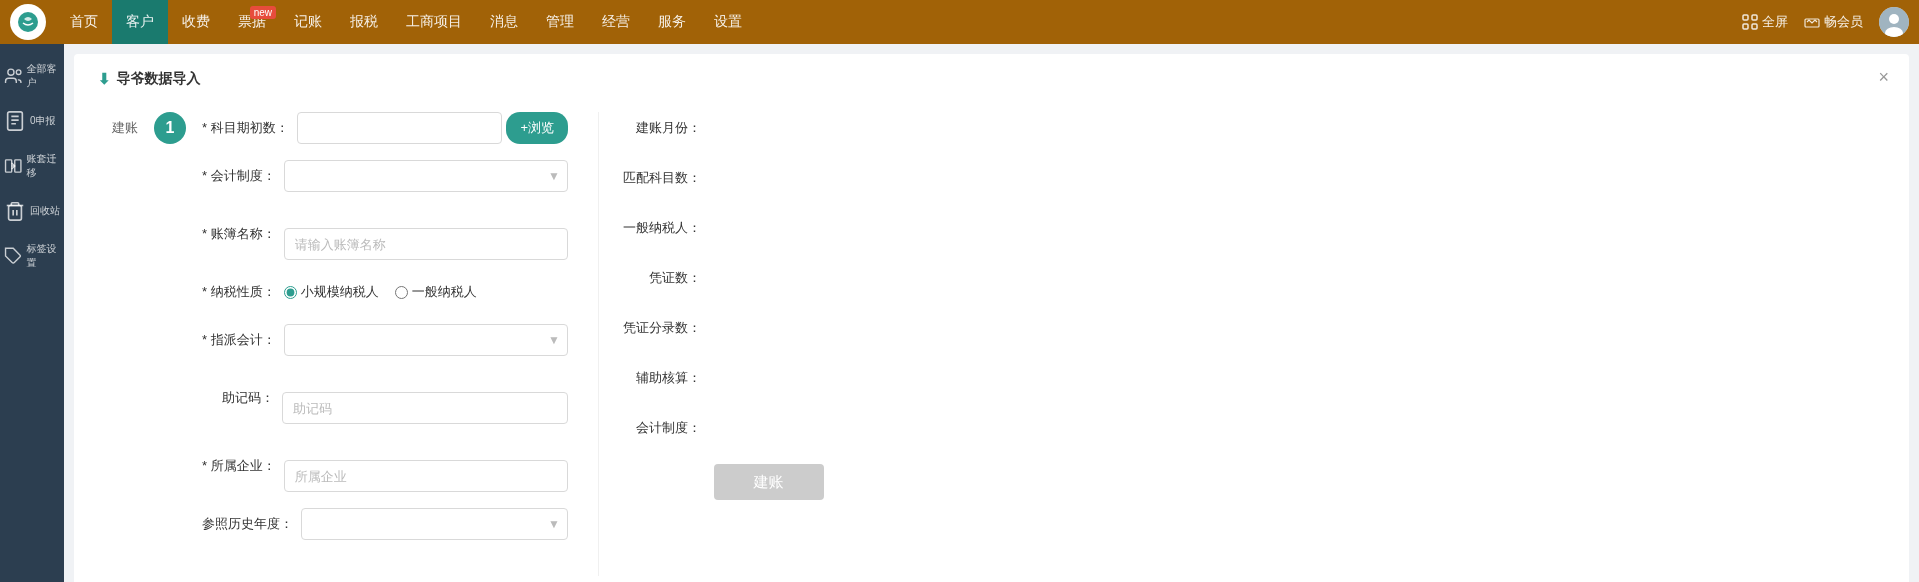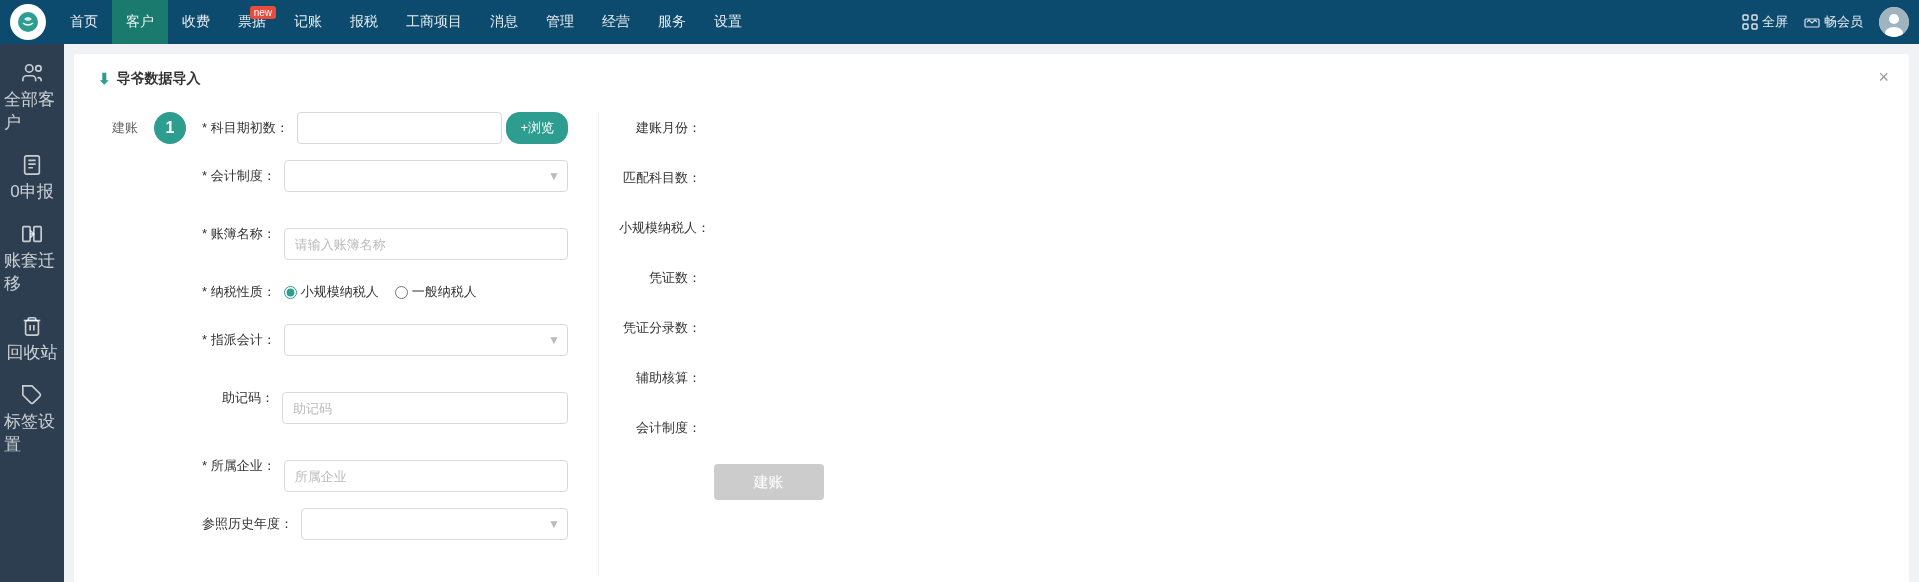--- a/index.html
+++ b/index.html
@@ -1,20 +1,20 @@
 <!DOCTYPE html>
 <html><head>
   <meta charset="utf-8">
   <style>
     * { margin: 0; padding: 0; box-sizing: border-box; }
     body { font-family: "Microsoft YaHei", Arial, sans-serif; font-size: 13px; background: #f0f2f5; width: 1919px; height: 582px; overflow: hidden; }
 
     
     .top-nav {
-      background: #0c4a6e;
+      background: #a16207;
       height: 44px;
       display: flex;
       align-items: center;
       padding: 0 10px;
       color: #fff;
     }
     .top-nav .logo {
       width: 36px; height: 36px;
       background: #fff;
       border-radius: 50%;
@@ -70,26 +70,26 @@
       display: flex;
       flex-direction: column;
       align-items: center;
       padding-top: 10px;
       gap: 4px;
       flex-shrink: 0;
     }
     .sidebar-item {
       width: 100%;
       display: flex;
-      flex-direction: column;
+      flex-direction: row;
       align-items: center;
       padding: 8px 4px;
       cursor: pointer;
       color: rgba(255,255,255,0.75);
-      font-size: 17px;
+      font-size: 10px;
       gap: 4px;
     }
     .sidebar-item svg { width: 22px; height: 22px; }
 
     
     .main { flex: 1; background: #f0f2f5; padding: 10px; overflow: auto; }
 
     
     .panel {
       background: #fff;
@@ -514,21 +514,21 @@
         <div class="form-right">
           <div class="right-field-row">
             <span class="right-label">建账月份：</span>
             <span class="right-value"></span>
           </div>
           <div class="right-field-row">
             <span class="right-label">匹配科目数：</span>
             <span class="right-value"></span>
           </div>
           <div class="right-field-row">
-            <span class="right-label">小规模纳税人：</span>
+            <span class="right-label">一般纳税人：</span>
             <span class="right-value"></span>
           </div>
           <div class="right-field-row">
             <span class="right-label">凭证数：</span>
             <span class="right-value"></span>
           </div>
           <div class="right-field-row">
             <span class="right-label">凭证分录数：</span>
             <span class="right-value"></span>
           </div>

